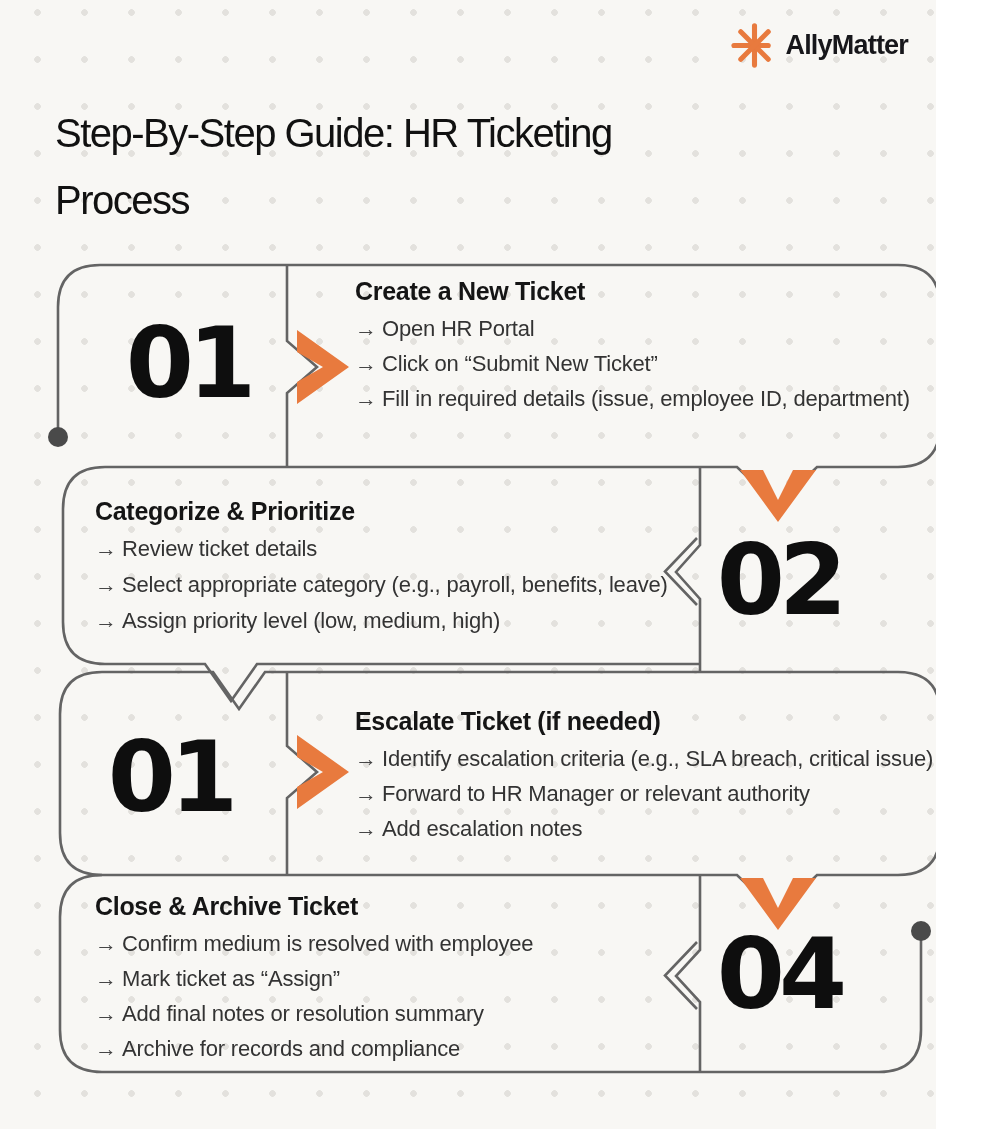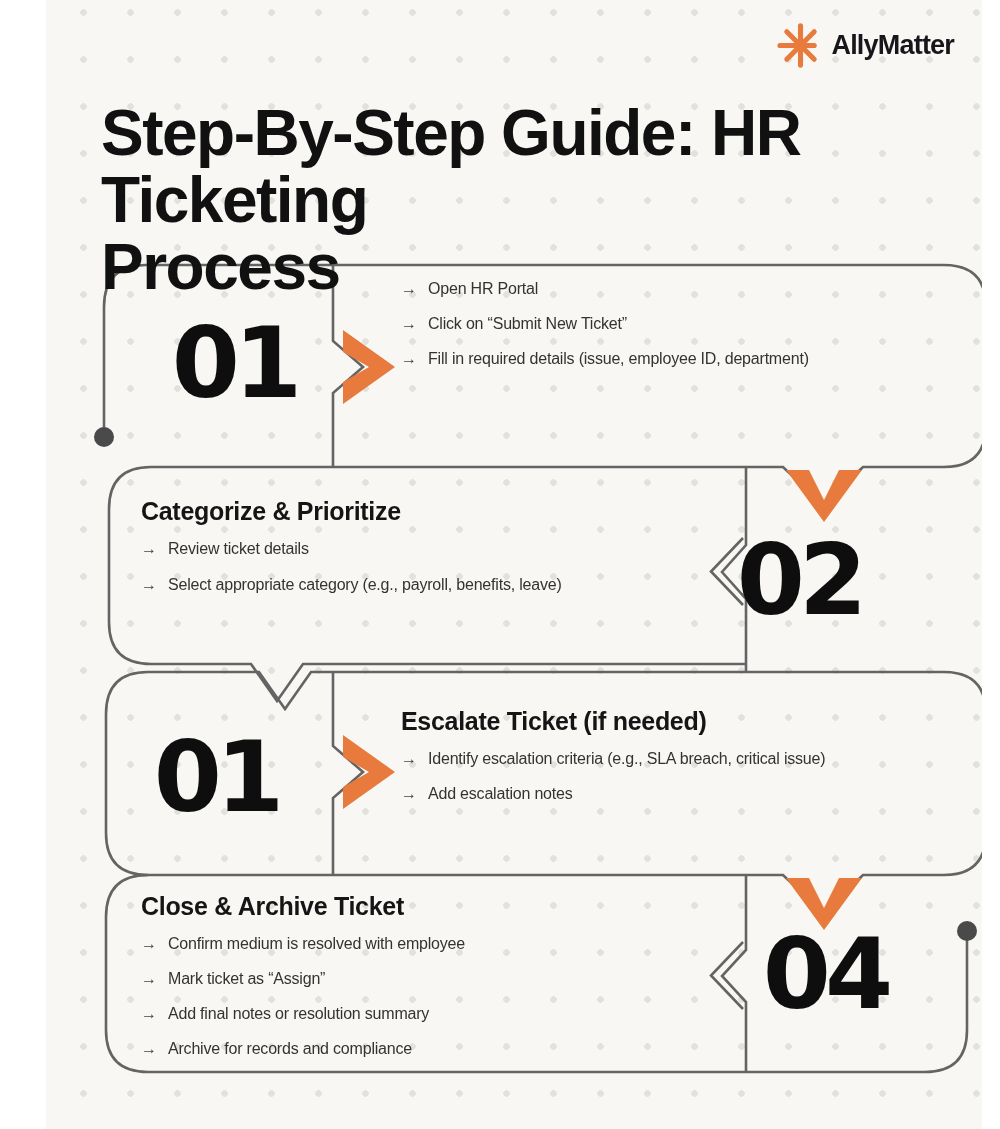--- a/index.html
+++ b/index.html
@@ -2,42 +2,41 @@
 <html><head>
 <meta charset="utf-8">
 <style>
   html,body{margin:0;padding:0;}
   .canvas{
     position:relative;width:936px;height:1129px;overflow:hidden;
     background-color:#F8F7F4;
     background-image:radial-gradient(circle,#E3E1DD 3px,transparent 3.6px);
     background-size:47px 47px;background-position:14px 36px;
     font-family:"Liberation Sans",sans-serif;
-    margin-left:46px;
   }
   .lines{position:absolute;left:0;top:0;width:1000px;height:1129px;}
   .logo{position:absolute;right:28px;top:22px;display:flex;align-items:center;gap:7px;}
   .logo .brand{font-size:27px;font-weight:700;letter-spacing:-0.8px;color:#17171B;}
   h1.title{
     position:absolute;left:55px;top:100px;margin:0;width:860px;
-    font-size:64px;line-height:67px;font-weight:700;letter-spacing:-1.5px;color:#111;
+    font-size:40px;line-height:67px;font-weight:400;letter-spacing:-1.5px;color:#111;
   }
   .num{
     position:absolute;width:160px;text-align:center;color:#0E0E0E;
     font-family:"DejaVu Sans",sans-serif;font-weight:700;
     font-size:98px;line-height:108px;letter-spacing:-6px;
   }
   #num1{left:108px;top:309px;}
-  #num2{left:673px;top:526px;}
+  #num2{left:699px;top:526px;}
   #num3{left:90px;top:723px;}
   #num4{left:699px;top:920px;}
   .content{position:absolute;}
   .content h2{margin:0;font-size:25px;line-height:40px;font-weight:700;letter-spacing:-0.3px;color:#151515;}
   .content ul{margin:0;padding:0;list-style:none;}
-  .content li{font-size:16px;line-height:35px;letter-spacing:-0.2px;color:#333;white-space:nowrap;}
+  .content li{font-size:22px;line-height:35px;letter-spacing:-0.2px;color:#333;white-space:nowrap;}
   #content2 li{line-height:36px;}
   .arr{display:inline-block;width:27px;color:#454545;}
   #content1{left:355px;top:271px;}
   #content2{left:95px;top:491px;}
   #content3{left:355px;top:701px;}
   #content4{left:95px;top:886px;}
 </style>
 </head>
 <body>
 
@@ -86,39 +85,42 @@
   </div>
 
   <h1 class="title"><span>Step-By-Step Guide: HR Ticketing</span><br><span>Process</span></h1>
 
   <div class="num" id="num1">01</div>
   <div class="num" id="num2">02</div>
   <div class="num" id="num3">01</div>
   <div class="num" id="num4">04</div>
 
   <div class="content" id="content1">
+    <h2>Create a New Ticket</h2>
     <ul>
       <li><span class="arr">→</span><span>Open HR Portal</span></li>
       <li><span class="arr">→</span><span>Click on “Submit New Ticket”</span></li>
       <li><span class="arr">→</span><span>Fill in required details (issue, employee ID, department)</span></li>
     </ul>
   </div>
 
   <div class="content" id="content2">
     <h2>Categorize &amp; Prioritize</h2>
     <ul>
       <li><span class="arr">→</span><span>Review ticket details</span></li>
       <li><span class="arr">→</span><span>Select appropriate category (e.g., payroll, benefits, leave)</span></li>
+      <li><span class="arr">→</span><span>Assign priority level (low, medium, high)</span></li>
     </ul>
   </div>
 
   <div class="content" id="content3">
     <h2>Escalate Ticket (if needed)</h2>
     <ul>
       <li><span class="arr">→</span><span>Identify escalation criteria (e.g., SLA breach, critical issue)</span></li>
+      <li><span class="arr">→</span><span>Forward to HR Manager or relevant authority</span></li>
       <li><span class="arr">→</span><span>Add escalation notes</span></li>
     </ul>
   </div>
 
   <div class="content" id="content4">
     <h2>Close &amp; Archive Ticket</h2>
     <ul>
       <li><span class="arr">→</span><span>Confirm medium is resolved with employee</span></li>
       <li><span class="arr">→</span><span>Mark ticket as “Assign”</span></li>
       <li><span class="arr">→</span><span>Add final notes or resolution summary</span></li>

